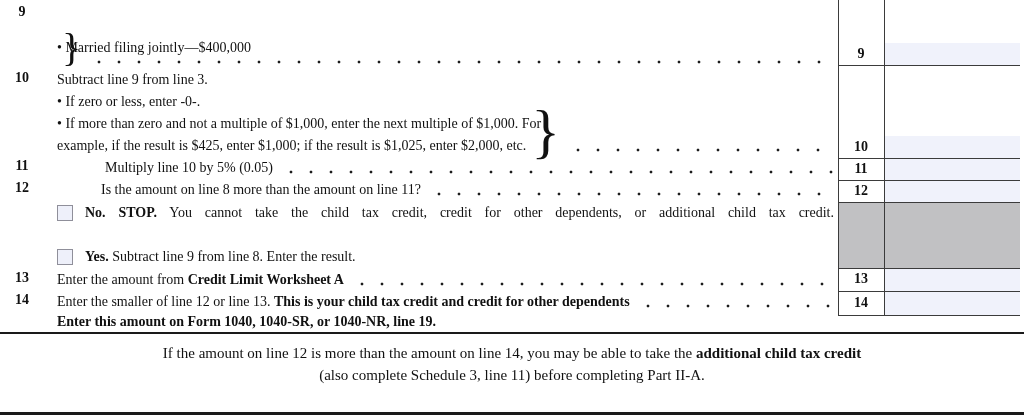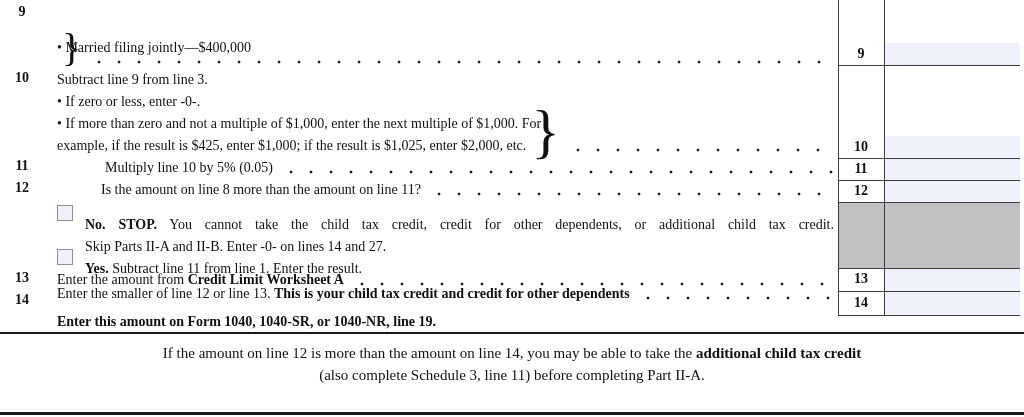--- a/index.html
+++ b/index.html
@@ -16,21 +16,21 @@
   .brace{flex:0 0 auto;position:relative;font-weight:400;margin-left:5px;line-height:22px;}
   .brace9{font-size:40px;top:-9px;}
   .brace10{font-size:60px;top:-14px;}
   .bold{font-weight:bold;}
   .vline{position:absolute;top:0;width:1px;height:316px;background:#3b3b3b;}
   .hline{position:absolute;left:838px;width:182px;height:1px;background:#3b3b3b;}
   .shade{position:absolute;left:885px;width:135px;}
   .tnum{position:absolute;left:838px;width:46px;text-align:center;font-weight:bold;line-height:20px;}
   .cbrow{position:absolute;left:57px;right:190px;display:flex;align-items:flex-start;}
   .cb{flex:0 0 auto;width:14px;height:14px;border:1px solid #8f8f9a;background:#eef0fa;margin:3px 12px 0 0;}
-  .cbtext{flex:1 1 auto;line-height:22px;margin-top:12px;}
+  .cbtext{flex:1 1 auto;line-height:22px;}
   .just{text-align:justify;text-align-last:justify;}
   .rule{position:absolute;left:0;width:1024px;background:#1a1a1a;}
   .footer{position:absolute;left:0;right:0;top:342px;text-align:center;line-height:22px;font-size:15px;}
 </style>
 </head>
 <body>
 
 <div class="page">
 
   <div class="num-left" style="top:2px;">9</div>
@@ -72,37 +72,36 @@
     <span class="t">Is the amount on line 8 more than the amount on line 11?</span>
     <span class="leader"></span>
   </div>
 
   <div class="cbrow" style="top:202px;">
     <span class="cb"></span>
     <div class="cbtext">
       <div class="just">
         <span class="bold">No. STOP.</span><span> You cannot take the child tax credit, credit for other dependents, or additional child tax credit.</span>
       </div>
-      <div>Skip Parts II-A and II-B. Enter -0- on lines 14 and 27.</div>
     </div>
   </div>
 
   <div class="cbrow" style="top:246px;">
     <span class="cb"></span>
     <div class="cbtext">
-      <span class="bold">Yes.</span><span> Subtract line 11 from line 1. Enter the result.</span>
+      <span class="bold">Yes.</span><span> Subtract line 9 from line 8. Enter the result.</span>
     </div>
   </div>
 
   <div class="row" style="top:268px;">
     <span class="t"><span>Enter the amount from </span><span class="bold">Credit Limit Worksheet A</span></span>
     <span class="leader"></span>
   </div>
 
-  <div class="row" style="top:282px;align-items:flex-end;">
+  <div class="row" style="top:290px;align-items:flex-end;">
     <span class="t"><span>Enter the smaller of line 12 or line 13. </span><span class="bold">This is your child tax credit and credit for other dependents</span></span>
     <span class="leader"></span>
   </div>
   <div class="abs bold" style="top:312px;left:57px;line-height:20px;">Enter this amount on Form 1040, 1040-SR, or 1040-NR, line 19.</div>
 
   <div class="shade" style="top:43px;height:22px;background:#f0f2fb;"></div>
   <div class="shade" style="top:136px;height:22px;background:#f0f2fb;"></div>
   <div class="shade" style="top:159px;height:21px;background:#f0f2fb;"></div>
   <div class="shade" style="top:181px;height:21px;background:#f0f2fb;"></div>
   <div class="abs" style="left:839px;top:203px;width:181px;height:65px;background:#c1c1c3;"></div>

